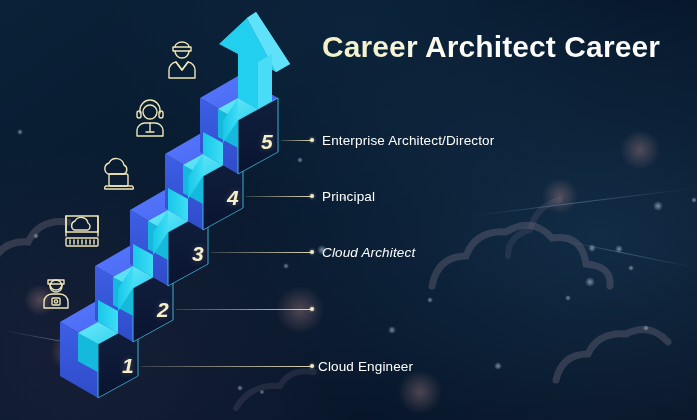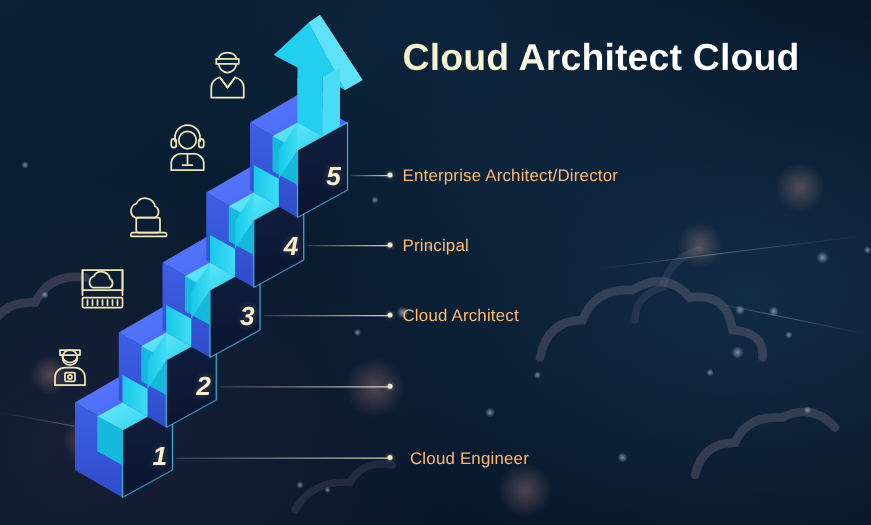--- a/index.html
+++ b/index.html
@@ -28,21 +28,21 @@
     position:absolute;left:322px;top:28px;width:350px;
     font-size:30px;font-weight:bold;line-height:1.27;
     letter-spacing:.1px;
     background:linear-gradient(95deg,#F3F0C8 0%,#F6F3D2 16%,#FFFFFF 46%,#FFFFFF 100%);
     -webkit-background-clip:text;background-clip:text;
     color:transparent;-webkit-text-fill-color:transparent;
   }
 
   
   .label{
-    position:absolute;color:#fdba74;font-size:13.5px;
+    position:absolute;color:#ffffff;font-size:13.5px;
     letter-spacing:.15px;white-space:nowrap;
   }
   .conn{position:absolute;height:1px;background:linear-gradient(90deg,rgba(222,214,176,.18),rgba(228,221,186,.95));}
   .dot{position:absolute;width:4px;height:4px;border-radius:50%;background:#EFE9C4;box-shadow:0 0 3px rgba(239,233,196,.7);}
 
   
   .num{
     position:absolute;color:#F7EFC9;font-weight:bold;
     font-style:italic;font-size:21px;
     text-shadow:0 0 6px rgba(247,239,201,.25);
@@ -285,35 +285,35 @@
 
   <svg class="icon" style="left:160px;top:34px;" width="44" height="48" viewBox="0 0 44 48" fill="none" stroke="#EFE6B8" stroke-width="1.4" stroke-linecap="round" stroke-linejoin="round">
     <path d="M13 13 h18 v4 h-18 z"></path>
     <path d="M15 13 a7 5 0 0 1 14 0"></path>
     <path d="M15 17 a7 7 0 0 0 14 0"></path>
     <path d="M9 44 v-8 a8 8 0 0 1 7 -8 l6 8 l6 -8 a8 8 0 0 1 7 8 v8 z"></path>
     <path d="M16 28 l6 8 M28 28 l-6 8"></path>
   </svg>
 
   <div id="title">
-    <div>Cloud Architect Cloud</div>
+    <div>Career Architect Career</div>
   </div>
 
   <div class="conn" style="left:281px;top:140px;width:30px;"></div>
   <div class="dot" style="left:310px;top:138px;"></div>
   <div class="label" style="left:322px;top:133px;">Enterprise Architect/Director</div>
 
   <div class="conn" style="left:246px;top:196px;width:65px;"></div>
   <div class="dot" style="left:310px;top:194px;"></div>
   <div class="label" style="left:322px;top:189px;">Principal</div>
 
   <div class="conn" style="left:211px;top:252px;width:100px;"></div>
   <div class="dot" style="left:310px;top:250px;"></div>
-  <div class="label" style="left:322px;top:245px;">Cloud Architect</div>
+  <div class="label" style="left:322px;top:245px;font-style:italic;">Cloud Architect</div>
 
   <div class="conn" style="left:176px;top:309px;width:135px;"></div>
   <div class="dot" style="left:310px;top:307px;"></div>
 
   <div class="conn" style="left:141px;top:366px;width:170px;"></div>
   <div class="dot" style="left:310px;top:364px;"></div>
-  <div class="label" style="left:328px;top:359px;">Cloud Engineer</div>
+  <div class="label" style="left:318px;top:359px;">Cloud Engineer</div>
 
 </div>
 
 </body></html>

